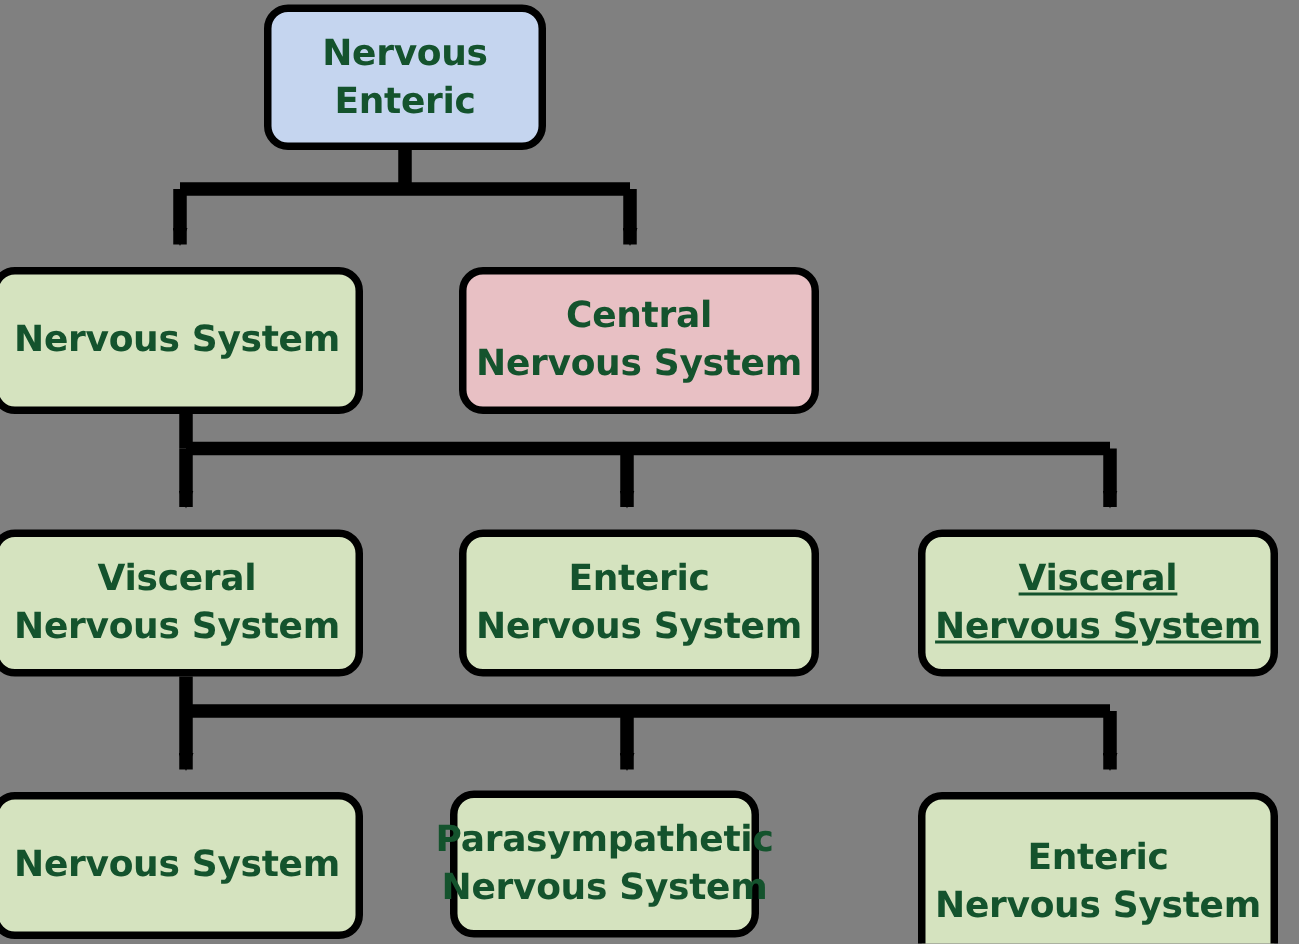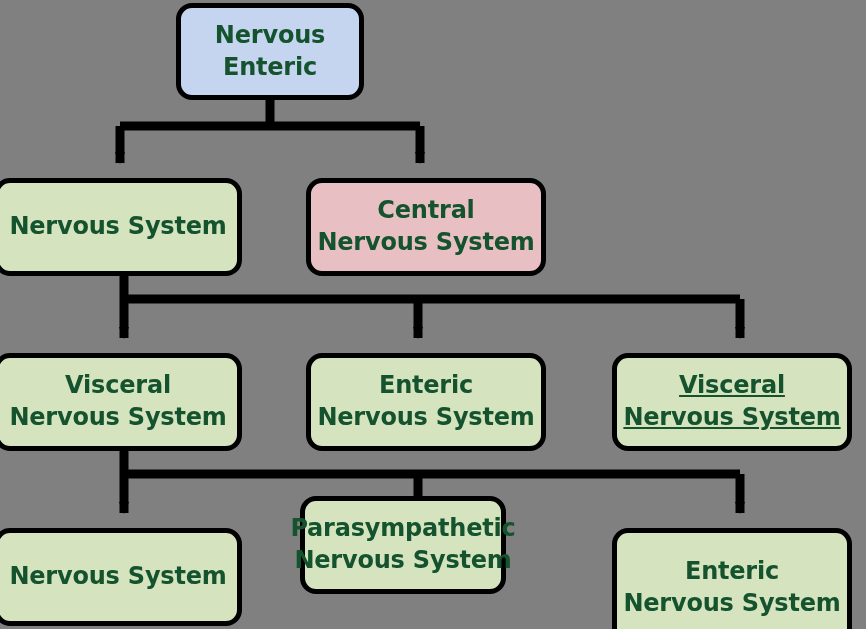--- a/index.html
+++ b/index.html
@@ -51,21 +51,21 @@
   .n-root   { left: 176px; top: 3px;   width: 188px; height: 97px; }
   
   .n-pns    { left: -6px;  top: 178px; width: 248px; height: 98px; }
   .n-cns    { left: 306px; top: 178px; width: 240px; height: 98px; }
   
   .n-auto   { left: -6px;  top: 353px; width: 248px; height: 98px; }
   .n-som    { left: 306px; top: 353px; width: 240px; height: 98px; }
   .n-visc   { left: 612px; top: 353px; width: 240px; height: 98px; text-decoration: underline; }
   
   .n-symp   { left: -6px;  top: 528px; width: 248px; height: 98px; }
-  .n-para   { left: 300px; top: 496px; width: 206px; height: 98px; }
+  .n-para   { left: 300px; top: 527px; width: 206px; height: 98px; }
   .n-ent    { left: 612px; top: 528px; width: 240px; height: 120px; }
 </style>
 </head>
 <body style="background-color: rgb(128, 128, 128);">
 
 <div id="diagram">
 
   <svg class="connectors" viewBox="0 0 866 629">
     <defs>
       <marker id="arrow" viewBox="0 0 12 10" refX="11" refY="5" markerWidth="12" markerHeight="10" orient="auto-start-reverse" markerUnits="userSpaceOnUse">

